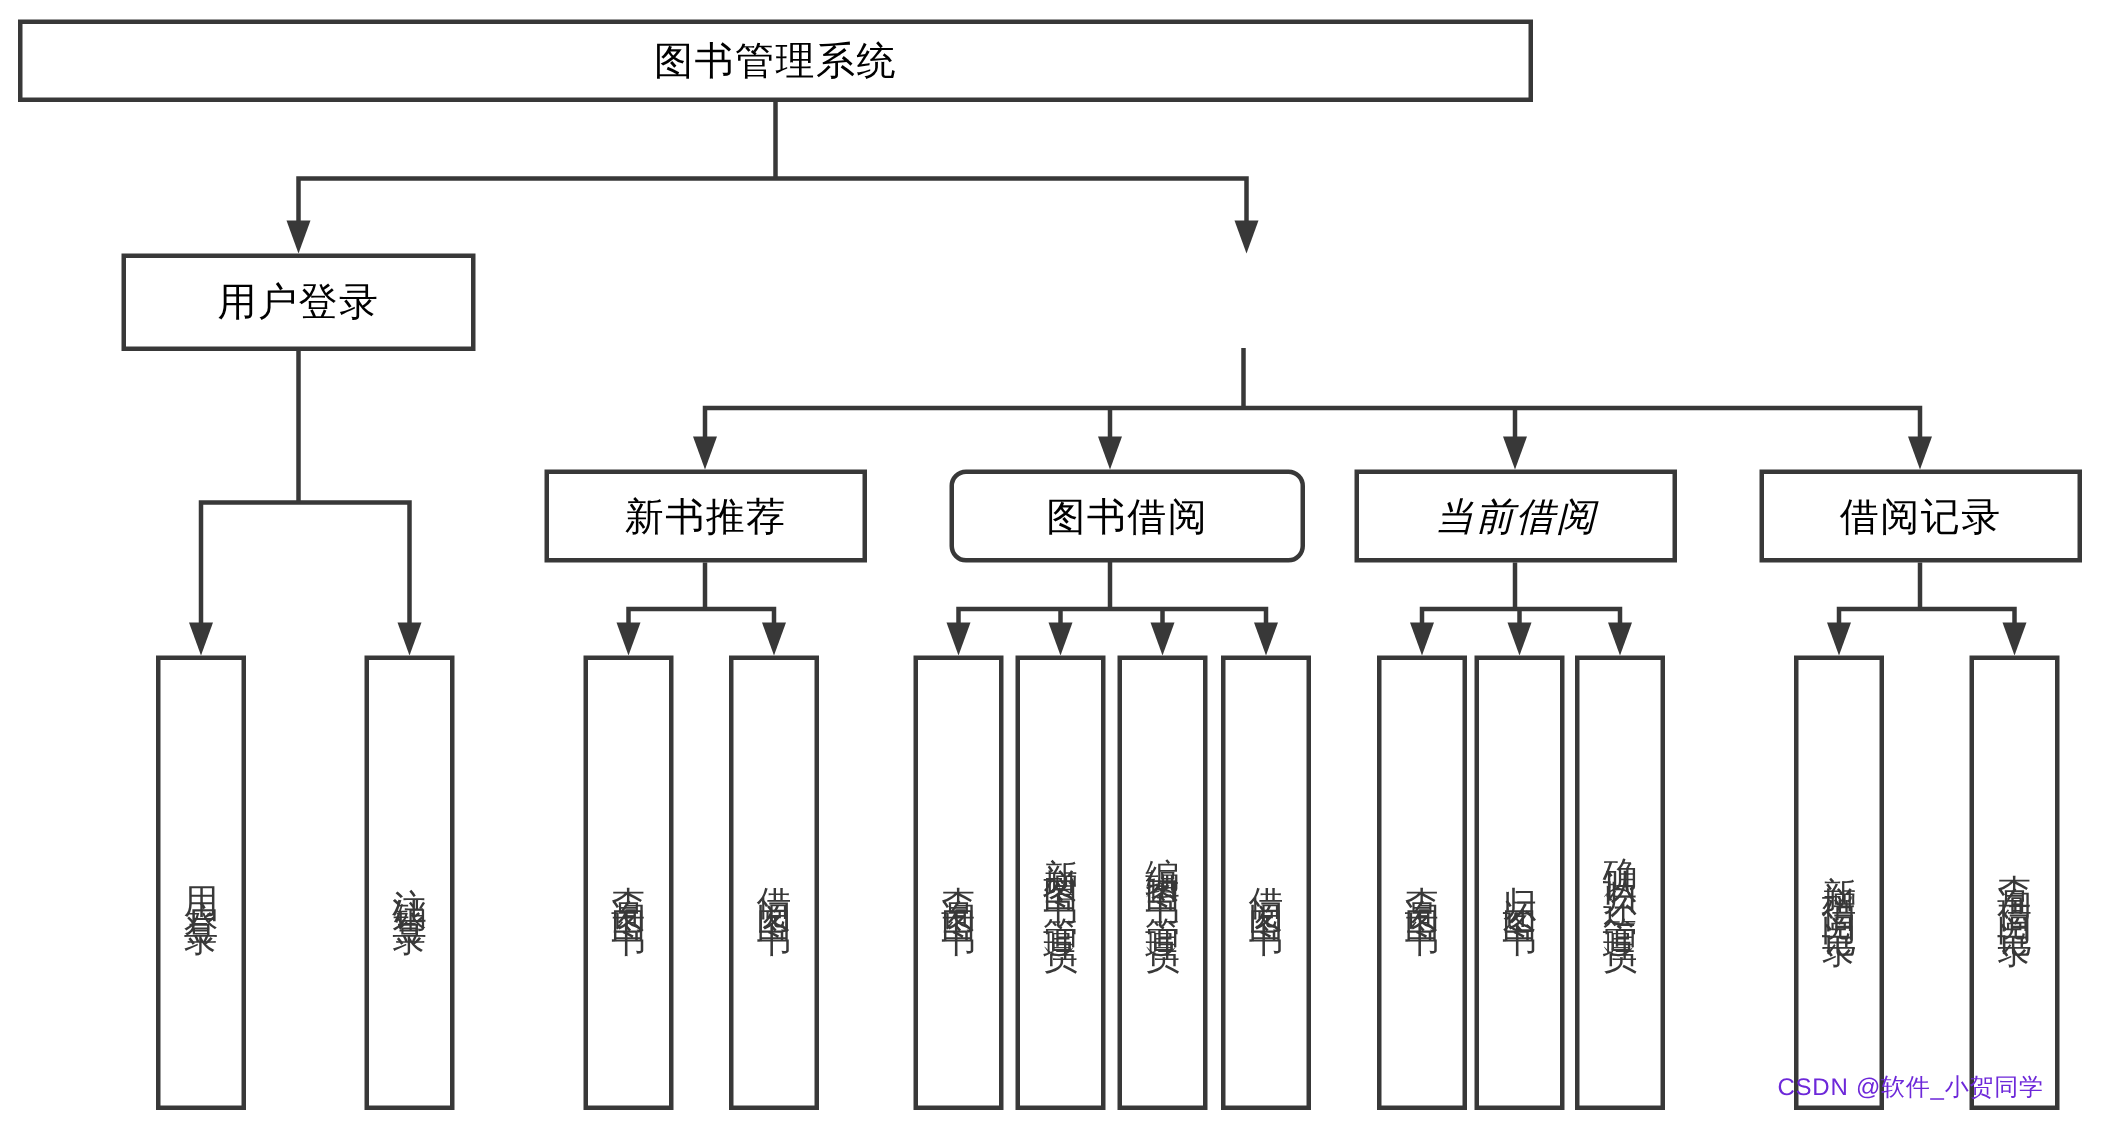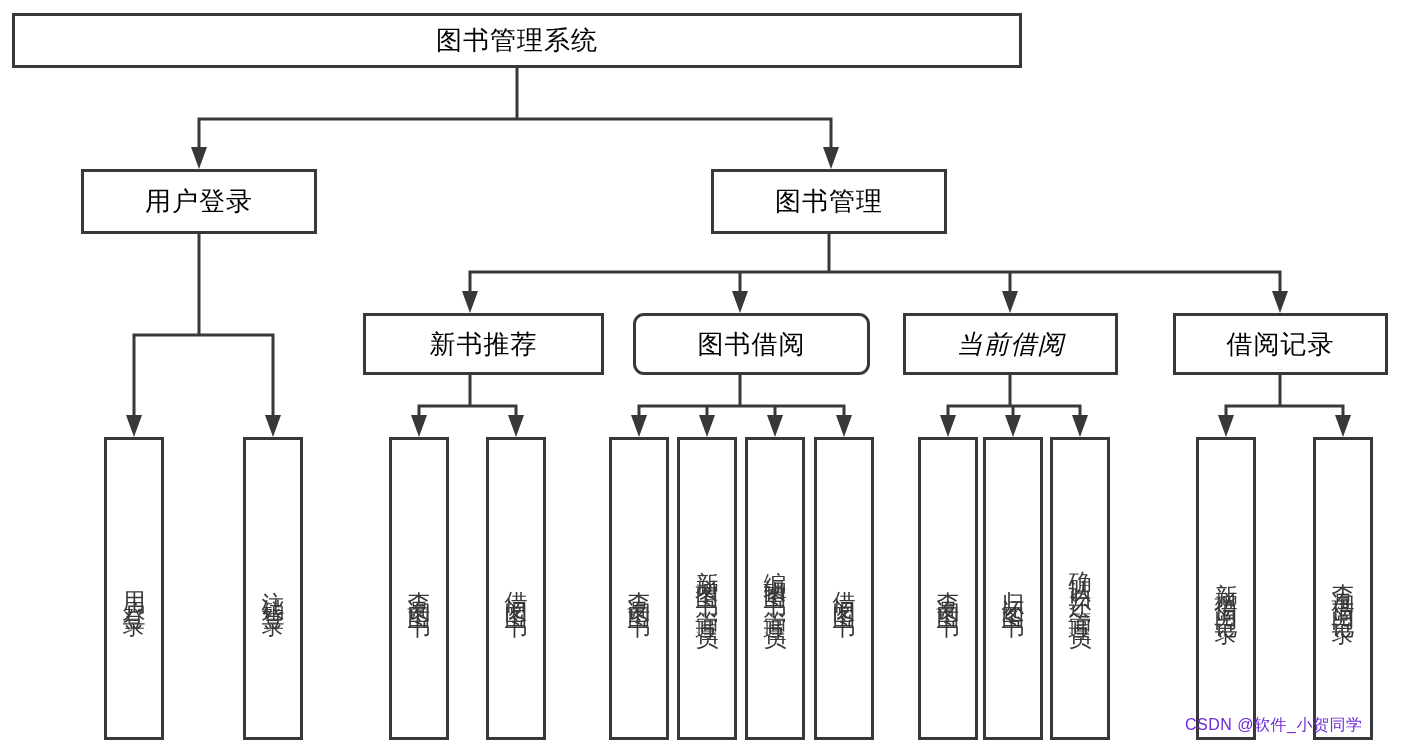--- a/index.html
+++ b/index.html
@@ -119,25 +119,22 @@
     </g>
   </svg>
 
   <div class="node hbox" style="left:12px; top:13px; width:1010px; height:55px;">
     <span class="lbl">图书管理系统</span>
   </div>
 
   <div class="node hbox" style="left:81px; top:169px; width:236px; height:65px;">
     <span class="lbl">用户登录</span>
   </div>
-  <div class="node hbox" style="left:711px; top:169px; width:236px; height:65px;">
-    <span class="lbl">图书管理</span>
-  </div>
 
-  <div class="node hbox" style="left:363px; top:313px; width:241px; height:62px;">
+  <div class="node hbox" style="left:363px; top:313px; width:215px; height:62px;">
     <span class="lbl">新书推荐</span>
   </div>
   <div class="node hbox" style="left:633px; top:313px; width:237px; height:62px;border-radius:11px;">
     <span class="lbl">图书借阅</span>
   </div>
   <div class="node hbox" style="left:903px; top:313px; width:215px; height:62px;font-style:italic;">
     <span class="lbl">当前借阅</span>
   </div>
   <div class="node hbox" style="left:1173px; top:313px; width:215px; height:62px;">
     <span class="lbl">借阅记录</span>

